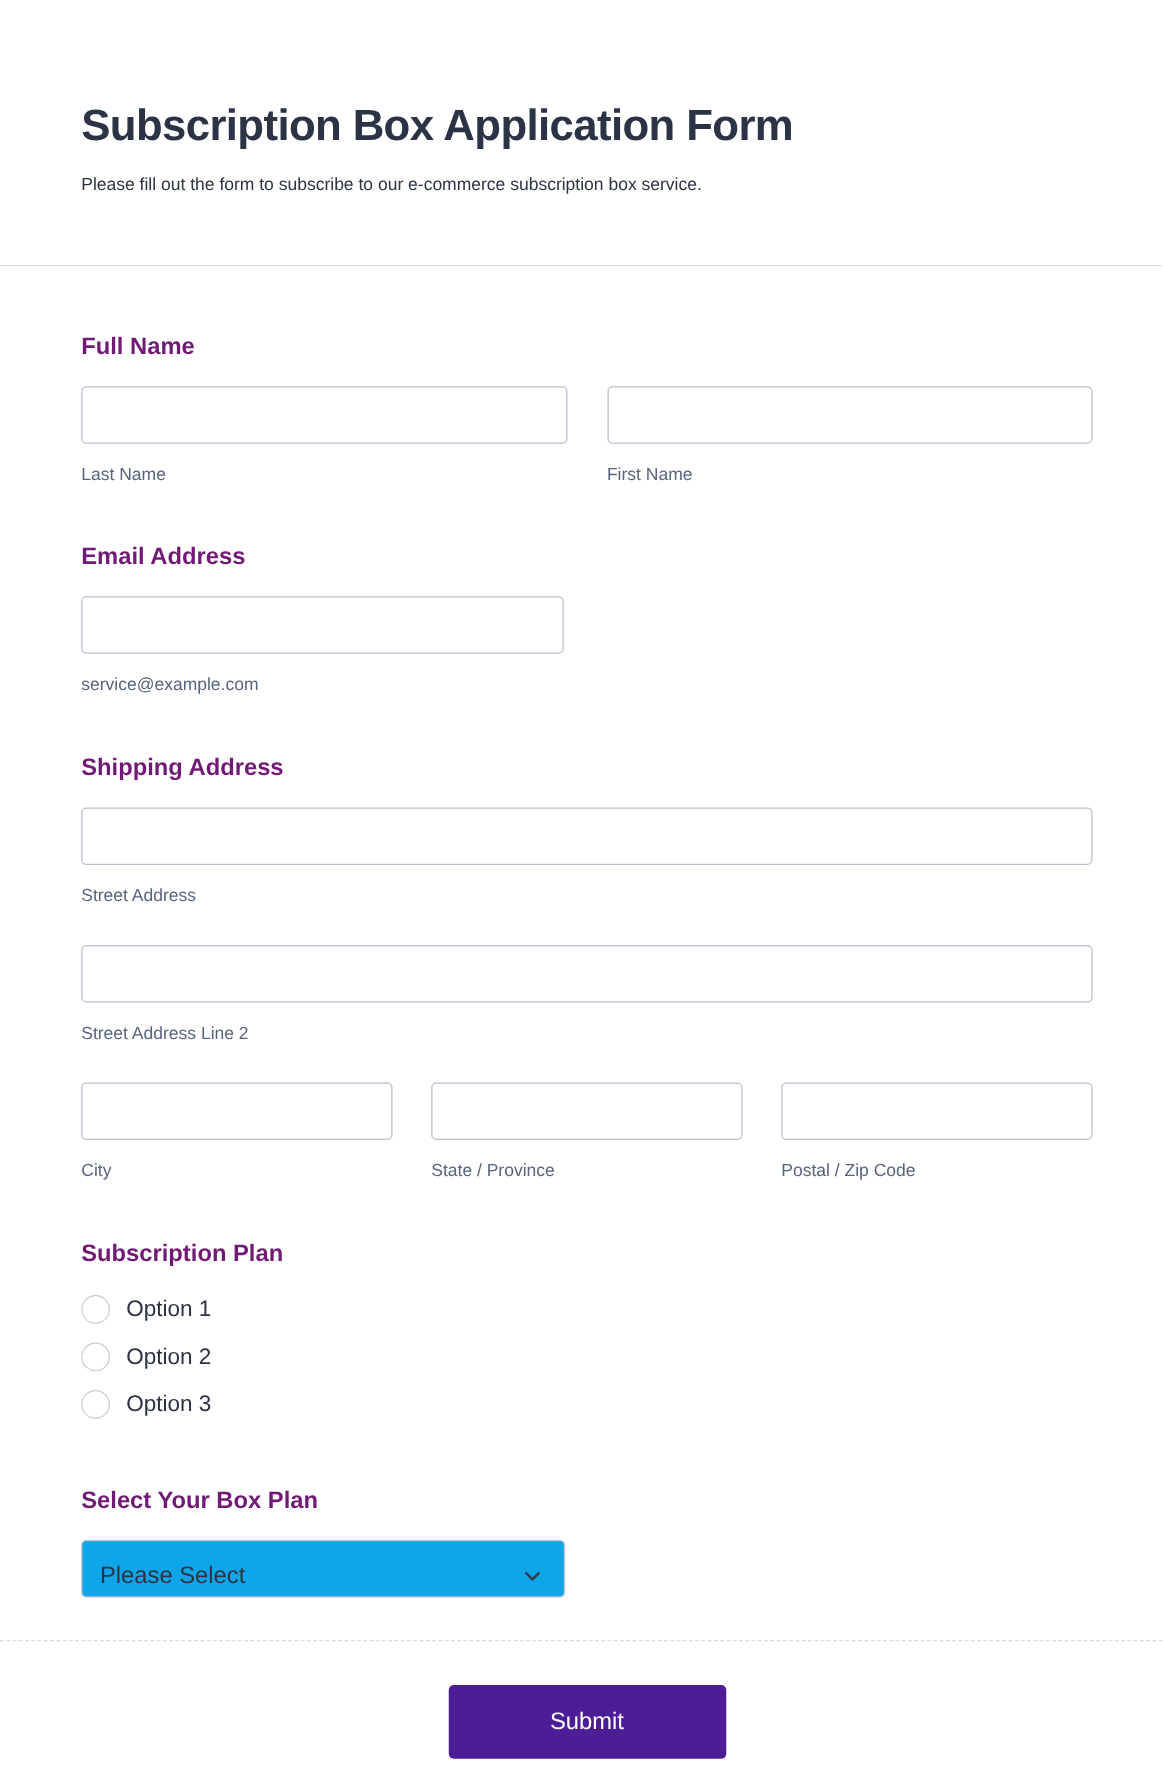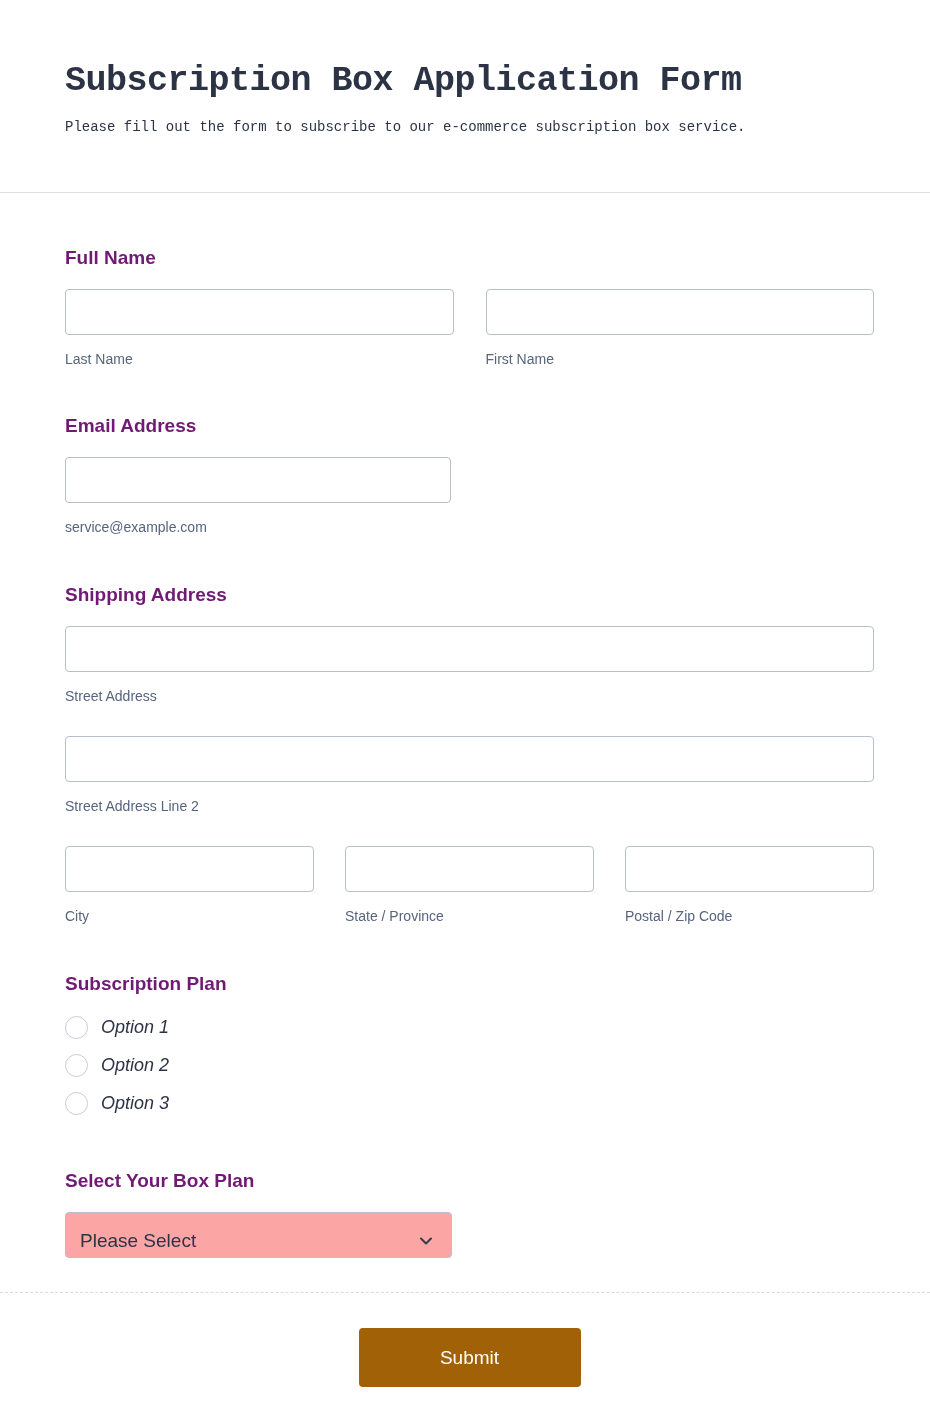--- a/index.html
+++ b/index.html
@@ -7,21 +7,21 @@
   body {
     width: 930px;
     height: 1428px;
     font-family: "Liberation Sans", sans-serif;
     color: #2c3345;
     overflow: hidden;
   }
   .page { width: 930px; height: 1428px; background: #fff; }
 
   
-  .form-header { padding: 61px 56px 0 65px; font-family: Liberation Mono, monospace; }
+  .form-header { padding: 81px 56px 0 65px; }
   .form-title {
     font-size: 35px;
     font-weight: 700;
     line-height: 40px;
     color: #2c3345;
     letter-spacing: -0.5px;
   }
   .form-subtitle {
     margin-top: 15px;
     font-size: 14px;
@@ -77,21 +77,20 @@
   .three-col .col { flex: 1; }
 
   .sub-row { margin-top: 32px; }
 
   
   .radio-row {
     display: flex;
     align-items: center;
     margin-top: 15px;
     cursor: pointer;
-    font-style: italic;
   }
   .radio-group { margin-top: 21px; }
   .radio-group .radio-row:first-child { margin-top: 0; }
   .radio-circle {
     width: 23px;
     height: 23px;
     border: 1.5px solid #c8ccd8;
     border-radius: 50%;
     background: #fff;
     flex: 0 0 auto;
@@ -103,21 +102,21 @@
     color: #2c3345;
   }
 
   
   .select-box {
     margin-top: 0;
     width: 387px;
     height: 46px;
     border: 1px solid #b8bfcc;
     border-radius: 4px;
-    background: #fca5a5;
+    background: #0ea5e9;
     display: flex;
     align-items: center;
     justify-content: space-between;
     padding: 12px 16px 0 14px;
     cursor: pointer;
   }
   .select-value { font-size: 19px; color: #2c3345; }
   .select-chevron { width: 18px; height: 18px; display: block; }
 
   .field-boxtype { margin-top: 55px; }
@@ -134,21 +133,21 @@
     display: flex;
     justify-content: center;
     margin-top: 35px;
     padding-left: 9px; 
   }
   .submit-button {
     width: 222px;
     height: 59px;
     border: none;
     border-radius: 4px;
-    background: #a16207;
+    background: #4c1d95;
     color: #ffffff;
     font-family: "Liberation Sans", sans-serif;
     font-size: 19px;
     font-weight: 500;
     cursor: pointer;
   }
 </style>
 </head>
 <body>
 

